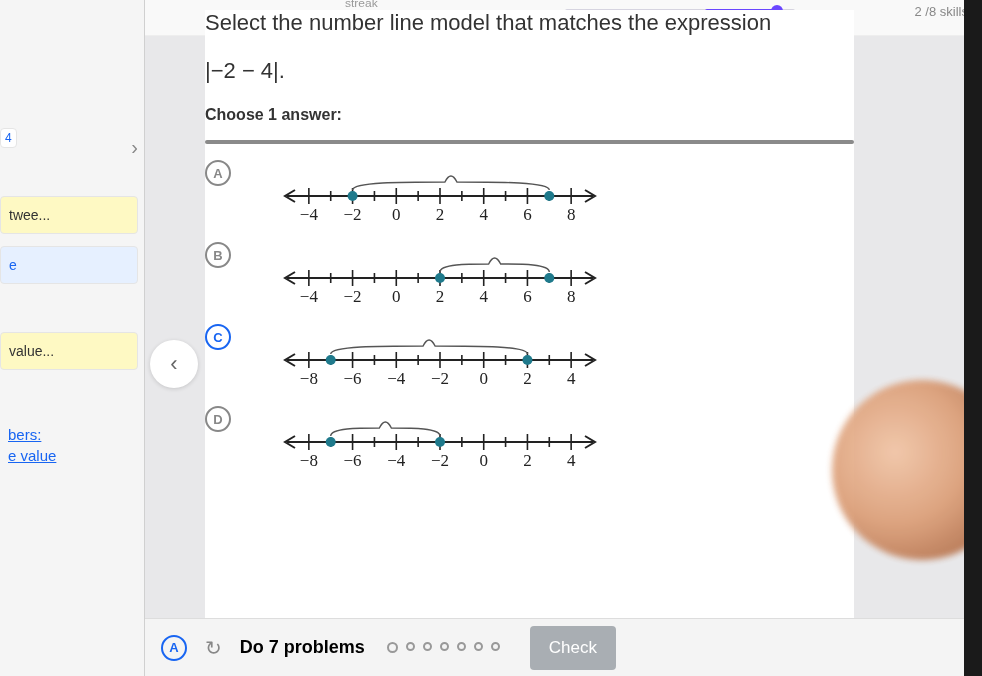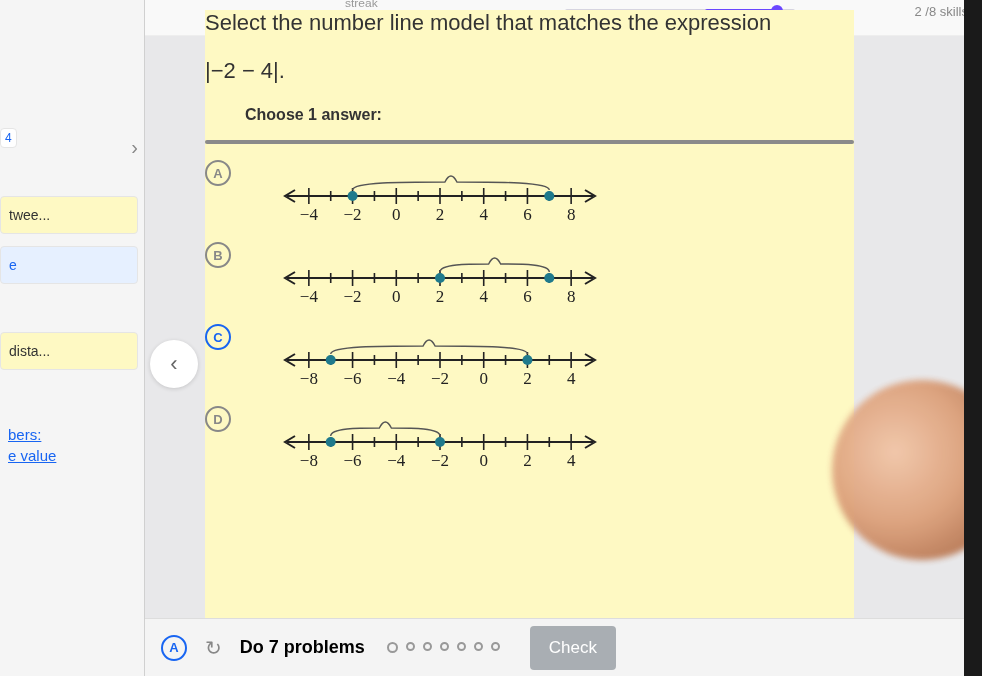--- a/index.html
+++ b/index.html
@@ -97,42 +97,42 @@
     position: absolute;
     right: 14px; top: 4px;
     font-size: 13px; color: #888;
   }
   
   .main {
     position: absolute;
     left: 205px; top: 10px;
     right: 128px;
     bottom: 58px;
-    background: #fef9c3;
+    background: #ffffff;
   }
   .prev-arrow-wrap {
     position: absolute;
     left: 150px; top: 340px;
     width: 48px; height: 48px;
     border-radius: 50%;
     background: #fff;
     box-shadow: 0 1px 4px rgba(0,0,0,.15);
     display:flex; align-items:center; justify-content:center;
     font-size: 22px; color:#666;
   }
   .question {
     font-size: 22px;
     color: #333;
     margin: 0 0 2px 0;
     font-weight: 400;
   }
   .expr { font-size: 22px; color:#333; }
   .choose {
     margin-top: 22px;
-    font-size: 16px; font-weight: 700; color:#333;padding-left:40px;
+    font-size: 16px; font-weight: 700; color:#333;
   }
   .divider {
     margin-top: 10px;
     height: 4px;
     background: #8a8a8a;
     border-radius: 2px;
   }
   .choice-row {
     display: flex;
     align-items: flex-start;
@@ -211,21 +211,21 @@
 
 <div class="page">
 
   <div class="sidebar">
     <div class="badge">4</div>
     <span class="sidebar-chevron">›</span>
     <div style="height:70px"></div>
     <div class="sidebar-card">twee...</div>
     <div class="sidebar-card blue">e</div>
     <div style="height:30px"></div>
-    <div class="sidebar-card">dista...</div>
+    <div class="sidebar-card">value...</div>
     <div style="height:40px"></div>
     <a class="sidebar-link">bers:</a>
     <a class="sidebar-link">e value</a>
   </div>
 
   <div class="topstrip">
     <span class="streak-label">streak</span>
     <div class="progress-wrap">
       <div class="progress-track"></div>
       <div class="progress-fill"></div>

